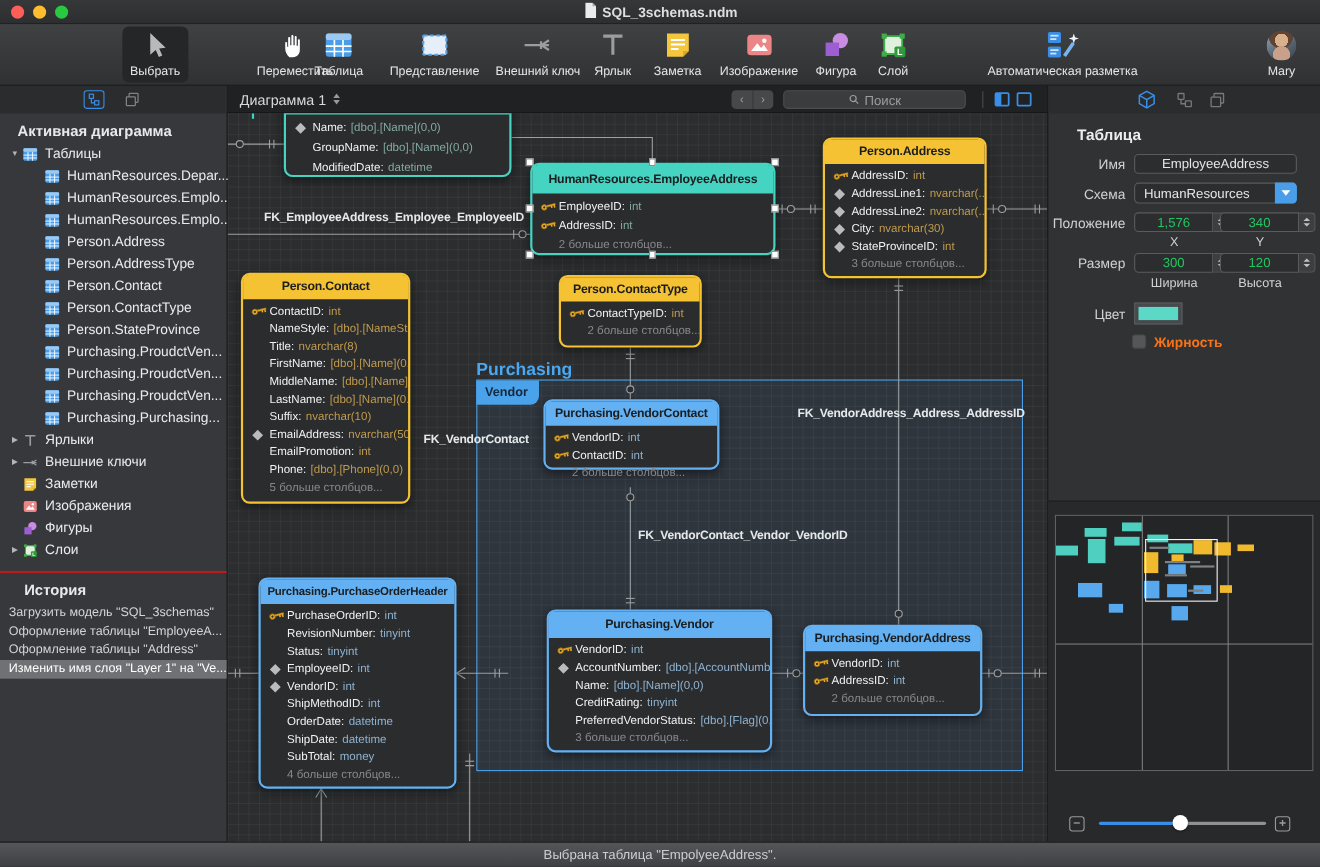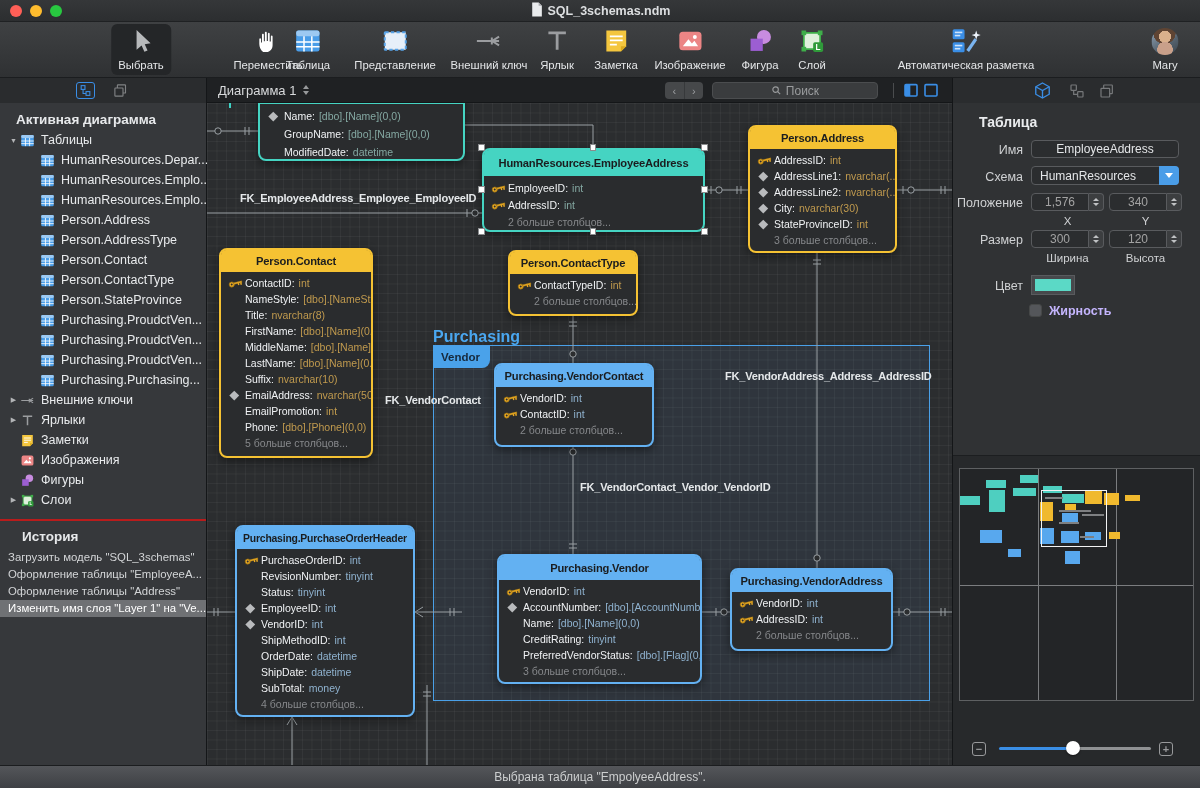--- a/index.html
+++ b/index.html
@@ -68,29 +68,29 @@
 .rtabs{height:25px;flex:none;background:#2a2c2e;position:relative}
 .rtab{position:absolute;top:3px}
 .rform{height:352px;flex:none;position:relative}
 .ptitle{position:absolute;left:26px;top:11px;font-size:14px;font-weight:600;color:#eaecee}
 .plabel{position:absolute;left:0;width:70px;text-align:right;font-size:12.5px;color:#cfd1d3}
 .pinput{position:absolute;left:78px;width:148px;height:18px;background:#2b2d2f;border:1px solid #595b5e;border-radius:4px;color:#e4e6e8;font-size:12px;display:flex;align-items:center;justify-content:center}
 .pselect{position:absolute;left:78px;width:148px;height:19px;background:#2b2d2f;border:1px solid #595b5e;border-radius:4px;color:#e4e6e8;font-size:12px;display:flex;align-items:center;padding-left:8px}
 .pselect .btn{position:absolute;right:-1px;top:-1px;bottom:-1px;width:20px;background:#4a9de8;border-radius:0 4px 4px 0;display:flex;align-items:center;justify-content:center}
 .pselect .btn i{width:0;height:0;border-left:4px solid transparent;border-right:4px solid transparent;border-top:5px solid #fff}
 .pstep{position:absolute;height:18px;display:flex}
-.pval{width:58px;background:#2b2d2f;border:1px solid #595b5e;border-radius:4px 0 0 4px;display:flex;align-items:center;justify-content:center;color:#a3a3a3;font-size:12px}
+.pval{width:72px;background:#2b2d2f;border:1px solid #595b5e;border-radius:4px 0 0 4px;display:flex;align-items:center;justify-content:center;color:#22c55e;font-size:12px}
 .pud{width:15px;border:1px solid #595b5e;border-left:none;border-radius:0 4px 4px 0;background:#3c3e40;display:flex;flex-direction:column;align-items:center;justify-content:center;gap:2.5px}
 .pud .tri-u{border-left-width:3px;border-right-width:3px;border-bottom-width:3.5px;border-bottom-color:#c0c2c4}
 .pud .tri-d{border-left-width:3px;border-right-width:3px;border-top-width:3.5px;border-top-color:#c0c2c4}
 .psub{position:absolute;font-size:11.5px;color:#d0d2d4;width:73px;text-align:center}
 .pcolor{position:absolute;left:78px;width:44px;height:20px;background:#47494c;border:1px solid #595b5e;padding:3px}
 .pcolor div{width:100%;height:100%}
 .pcheck{position:absolute;left:76px;width:13px;height:13px;background:#54565a;border:1px solid #464848;border-radius:3px}
-.pchecklabel{position:absolute;left:96px;font-size:12.5px;font-weight:600;color:#c4b5fd}
+.pchecklabel{position:absolute;left:96px;font-size:12.5px;font-weight:600;color:#f97316}
 .rlower{flex:1;background:#27292b;border-top:1px solid #1c1e20;position:relative}
 .mapbox{position:absolute;left:6px;top:12px;width:235px;height:233px;background:#232527;border:1px solid #5e6062}
 .mgrid{position:absolute;background:#7b7d7f}
 .mr{position:absolute}
 .mview{position:absolute;border:1.5px solid #f2f3f4}
 .zbtn{position:absolute;width:14px;height:14px;border:1.5px solid #98999b;border-radius:3px;color:#98999b;display:flex;align-items:center;justify-content:center;font-size:11px;line-height:1;font-weight:700}
 .ztrack{position:absolute;height:3px;border-radius:2px}
 .zknob{position:absolute;width:14px;height:14px;border-radius:50%;background:#fff;box-shadow:0 1px 2px rgba(0,0,0,.5)}
 
 .statusbar{height:23px;flex:none;background:linear-gradient(#54565a,#3e4044);border-top:1px solid #1b1d1f;display:flex;align-items:center;justify-content:center;color:#cccecf;font-size:12px}
@@ -387,33 +387,33 @@
                 <rect x="2" y="3" width="20" height="5" rx="2" fill="#9cc9f2"></rect>
                 <path d="M2 12.8 H22 M2 17 H22 M8.7 8 V21 M15.4 8 V21" stroke="#fff" stroke-width="1.3" fill="none"></path>
               </svg>
             </span>
             <span>Purchasing.Purchasing...</span>
           </div>
           <div class="trow">
             <span class="arr">▶</span>
             <span class="tic">
               <svg width="15" height="15" viewBox="0 0 24 24">
-                <path d="M2 12 H21 M15 12 L21 8.2 M15 12 L21 15.8 M14.8 9 V15" stroke="#9b9da0" stroke-width="1.7" fill="none"></path>
-              </svg>
-            </span>
-            <span>Внешние ключи</span>
+                <path d="M4.5 5 H19.5 M12 5 V19.5" stroke="#9b9da0" stroke-width="2.4" fill="none"></path>
+              </svg>
+            </span>
+            <span>Ярлыки</span>
           </div>
           <div class="trow">
             <span class="arr">▶</span>
             <span class="tic">
               <svg width="15" height="15" viewBox="0 0 24 24">
-                <path d="M4.5 5 H19.5 M12 5 V19.5" stroke="#9b9da0" stroke-width="2.4" fill="none"></path>
-              </svg>
-            </span>
-            <span>Ярлыки</span>
+                <path d="M2 12 H21 M15 12 L21 8.2 M15 12 L21 15.8 M14.8 9 V15" stroke="#9b9da0" stroke-width="1.7" fill="none"></path>
+              </svg>
+            </span>
+            <span>Внешние ключи</span>
           </div>
           <div class="trow">
             <span class="arr"></span>
             <span class="tic">
               <svg width="15" height="15" viewBox="0 0 24 24">
                 <path d="M3.5 3 h17 v13.5 l-4.5 4.5 h-12.5 z" fill="#f4c63e"></path>
                 <path d="M20.5 16.5 l-4.5 4.5 v-4.5 z" fill="#d9a81e"></path>
                 <path d="M6.5 8 H17.5 M6.5 11.5 H17.5 M6.5 15 H12.5" stroke="#fff" stroke-width="1.5" fill="none"></path>
               </svg>
             </span>
@@ -753,21 +753,21 @@
                         <rect x="16" y="7" width="1.9" height="3.2" fill="#ecab24"></rect>
                       </g>
                     </svg></span>
                 </span>
                 <span class="fname">ContactTypeID:</span>
                 <span class="ftype">int</span>
               </div>
               <div class="frow more">2 больше столбцов...</div>
             </div>
           </div>
-          <div class="tbl" style="left: 287px; top: 260px; width: 160px; height: 84px; text-align: right; --c: #63b1f2; --t: #8fb2cf; --hh: 22px; --rh: 16px;">
+          <div class="tbl" style="left: 287px; top: 260px; width: 160px; height: 64px; text-align: right; --c: #63b1f2; --t: #8fb2cf; --hh: 22px; --rh: 16px;">
             <div class="tbl-h">Purchasing.VendorContact</div>
             <div class="tbl-b">
               <div class="frow">
                 <span class="fic">
                   <span><svg width="15" height="10" viewBox="0 0 20 12">
                       <g transform="rotate(-14 10 6)">
                         <circle cx="4.6" cy="6.8" r="3.4" fill="#ecab24" stroke="#936c12" stroke-width="0.9"></circle>
                         <circle cx="4.6" cy="6.8" r="1.3" fill="#2a2c2e"></circle>
                         <rect x="7.6" y="5.2" width="11" height="2.1" fill="#ecab24" stroke="#936c12" stroke-width="0.5"></rect>
                         <rect x="12.6" y="7" width="1.9" height="2.6" fill="#ecab24"></rect>

